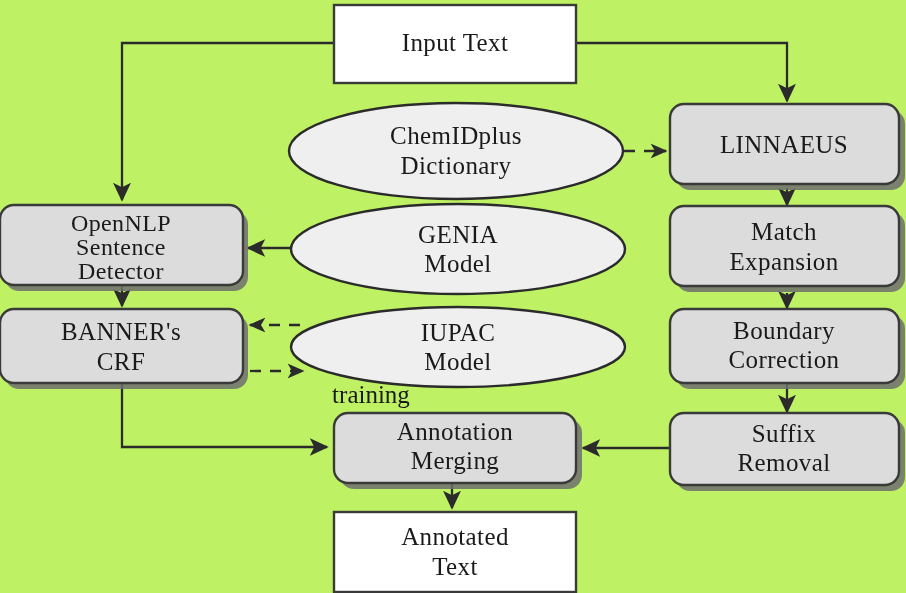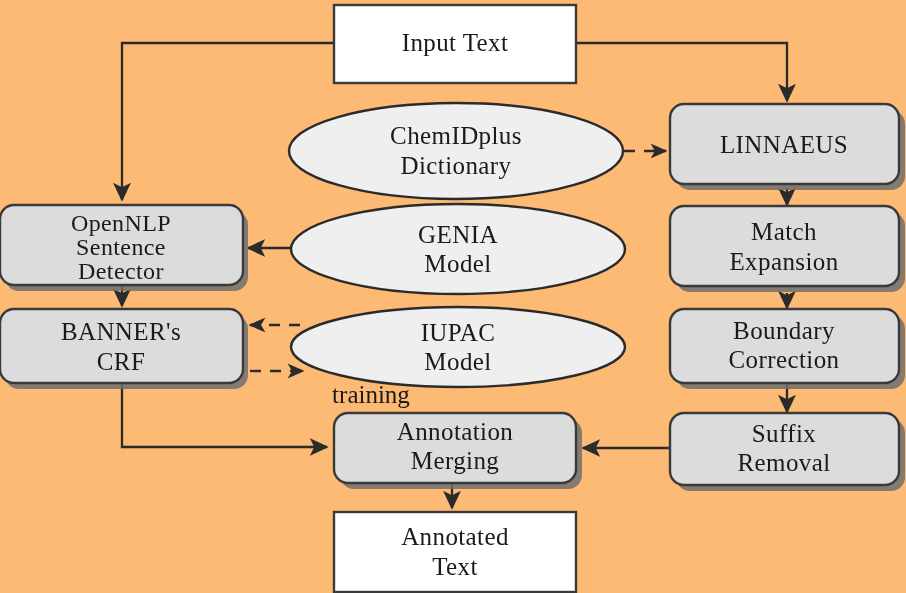--- a/index.html
+++ b/index.html
@@ -4,21 +4,21 @@
 <style>
   html, body {
     margin: 0;
     padding: 0;
     background: #ffffff;
   }
   #canvas {
     position: relative;
     width: 906px;
     height: 593px;
-    background: #fdba74;
+    background: #bef264;
     overflow: hidden;
     font-family: "Liberation Serif", "DejaVu Serif", serif;
   }
   svg#flow {
     position: absolute;
     top: 0;
     left: 0;
     width: 906px;
     height: 593px;
   }

